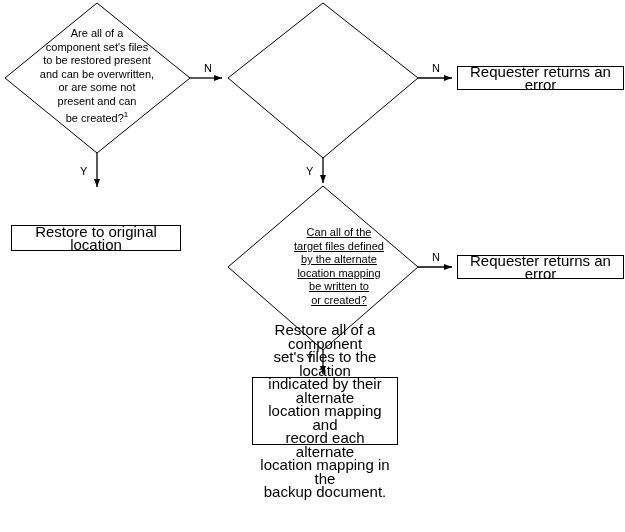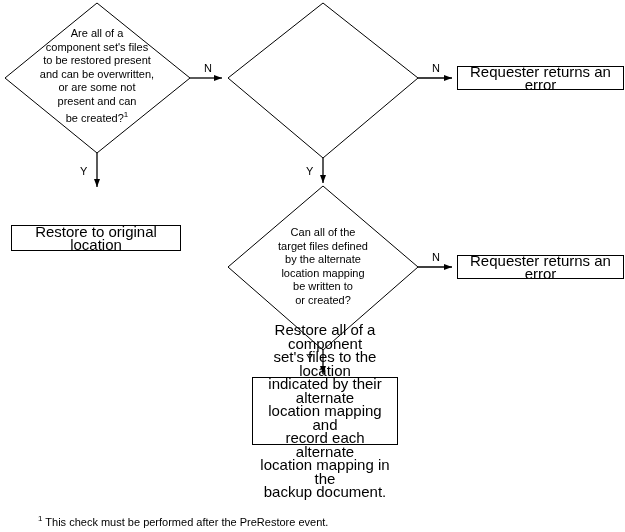--- a/index.html
+++ b/index.html
@@ -104,21 +104,21 @@
 
   <div class="node-text" style="left:13px; top:27px; width:168px;"><span>Are all of a
 component set's files
 to be restored present
 and can be overwritten,
 or are some not
 present and can
 be created?</span><span class="sup-marker">1</span></div>
 
 
-  <div class="node-text" style="left:240px; top:226px; width:166px;"><span>Can all of the
+  <div class="node-text" style="left:256px; top:226px; width:166px;text-decoration:underline;"><span>Can all of the
 target files defined
 by the alternate
 location mapping
 be written to
 or created?</span></div>
 
   <div class="box" style="left:11px; top:191px; width:170px; height:26px;margin-top:34px;">
     <div class="box-label">Restore to original location</div>
   </div>
 
@@ -140,15 +140,14 @@
 backup document.</div>
   </div>
 
   <div class="edge-label" style="left:204px; top:62px;">N</div>
   <div class="edge-label" style="left:80px; top:165px;">Y</div>
   <div class="edge-label" style="left:432px; top:62px;">N</div>
   <div class="edge-label" style="left:306px; top:165px;">Y</div>
   <div class="edge-label" style="left:432px; top:251px;">N</div>
   <div class="edge-label" style="left:306px; top:352px;">Y</div>
 
-  <div class="footnote" style="left:38px; top:512px;"><sup>1</sup> <span>This check must be performed after the PreRestore event.</span></div>
 
 </div>
 
 </body></html>

